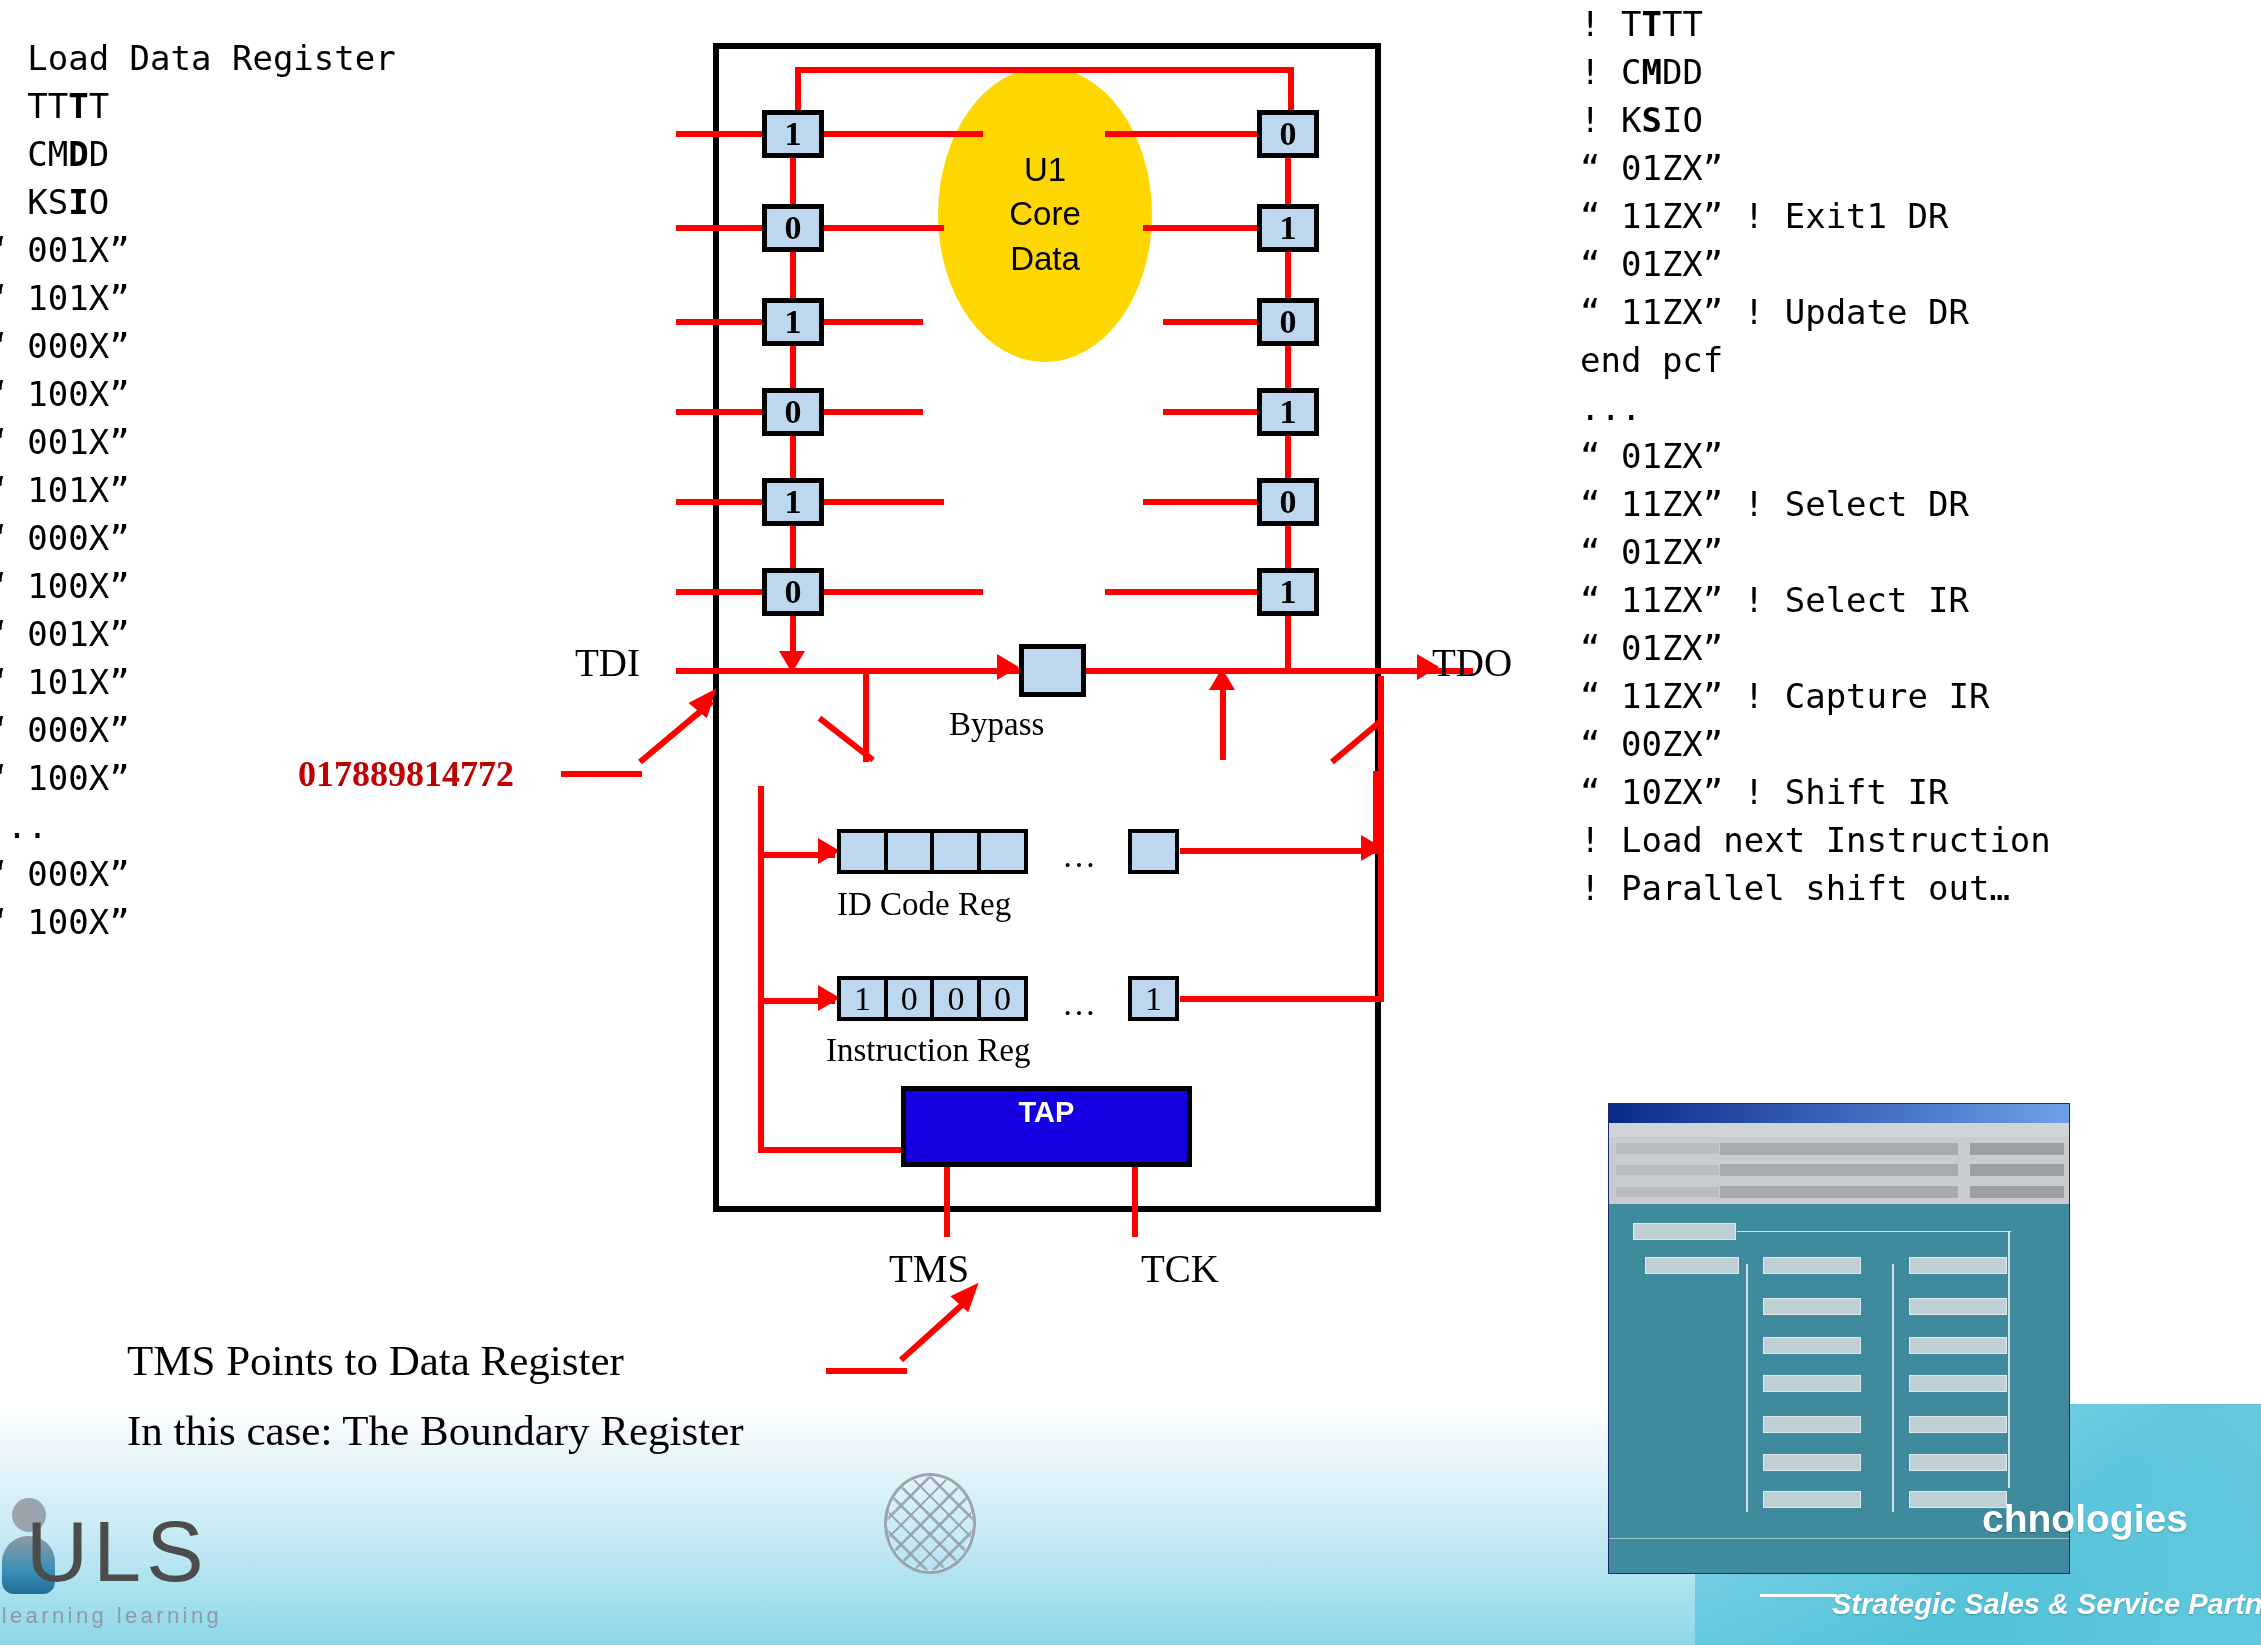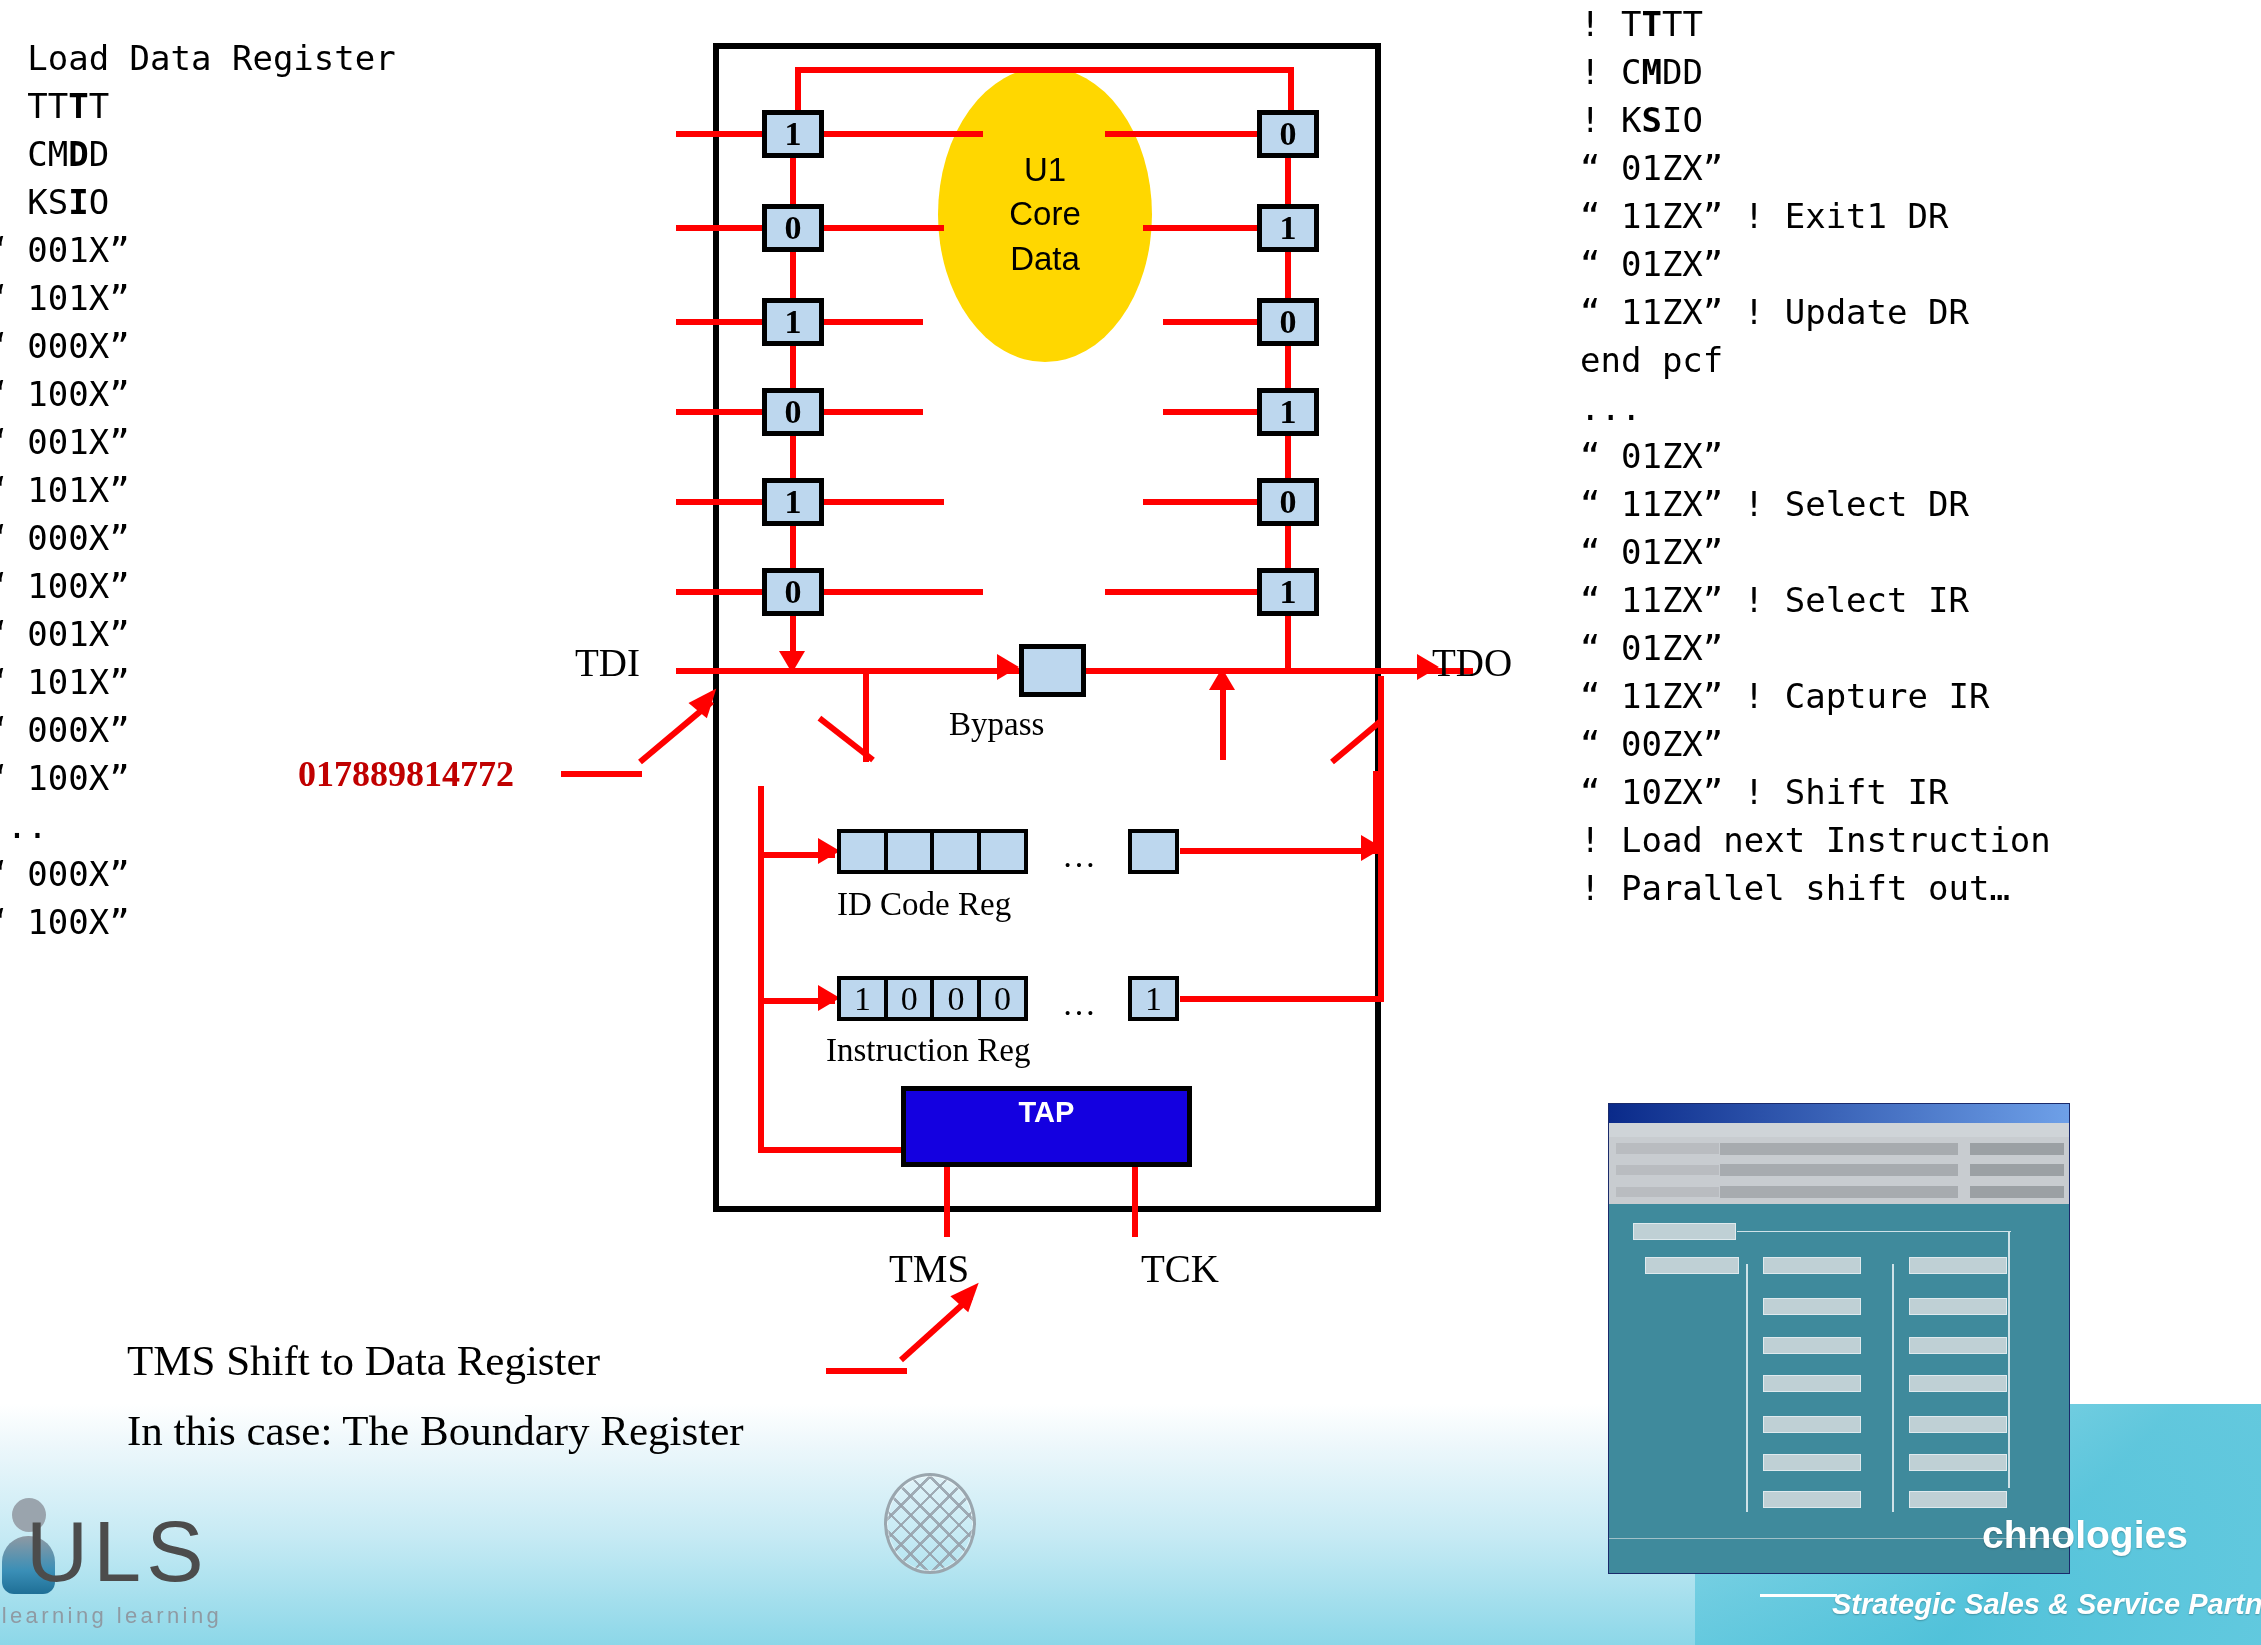--- a/index.html
+++ b/index.html
@@ -167,21 +167,21 @@
   }
   #il-text {
     font-family:"Liberation Sans", sans-serif; font-weight:bold; font-size:72px;
     color:#1F5FA0; letter-spacing:1.7px; margin-left:15.4px;
   }
 
   
   #tech-text {
     position:absolute; left:1982px; top:1497px;
     font-family:"Liberation Sans", sans-serif; font-weight:bold; font-size:39px; color:#ffffff;
-    text-shadow:0 0.9px 1.7px rgba(0,0,0,0.25); z-index:12; white-space:nowrap;margin-top:16px;
+    text-shadow:0 0.9px 1.7px rgba(0,0,0,0.25); z-index:12; white-space:nowrap;
   }
   #partner-text {
     position:absolute; left:1832px; top:1588px;
     font-family:"Liberation Sans", sans-serif; font-weight:bold; font-style:italic; font-size:29px; color:#ffffff;
     text-shadow:0 0.9px 1.7px rgba(0,0,0,0.25); z-index:12; white-space:nowrap;
   }
   #partner-rule { position:absolute; left:1760px; top:1594px; width:77px; height:3.4px; background:#fff; z-index:12; }
 </style>
 </head>
 <body>
@@ -314,21 +314,21 @@
 <div class="w wv" style="left:944px; top:1167px; height:70px;"></div>
 <div class="w wv" style="left:1132px; top:1167px; height:70px;"></div>
 <div class="dlabel" style="left:889px; top:1246px;">TMS</div>
 <div class="dlabel" style="left:1141px; top:1246px;">TCK</div>
 
 <div id="tdi-stream">017889814772</div>
 <div class="w wh" style="left:561px; top:771px; width:81px;"></div>
 <div class="w" style="left:640px; top:759px; width:94px; height:6px; transform:rotate(-40deg); transform-origin:left center;"></div>
 <div class="arrow" style="left:695px; top:685px; border-left:12px solid transparent; border-right:12px solid transparent; border-bottom:29px solid #FF0000; transform:rotate(40deg);"></div>
 
-<div class="note" style="left:127px; top:1336px;">TMS Shift to Data Register</div>
+<div class="note" style="left:127px; top:1336px;">TMS Points to Data Register</div>
 <div class="note" style="left:127px; top:1406px;">In this case: The Boundary Register</div>
 <div class="w wh" style="left:826px; top:1368px; width:81px;"></div>
 <div class="w" style="left:901px; top:1357px; width:94px; height:6px; transform:rotate(-42deg); transform-origin:left center;"></div>
 <div class="arrow" style="left:957px; top:1279px; border-left:12px solid transparent; border-right:12px solid transparent; border-bottom:29px solid #FF0000; transform:rotate(42deg);"></div>
 
 <div id="footer-band"></div>
 <div id="footer-band-right"></div>
 
 <div id="uls-logo">
   <div id="uls-person">

